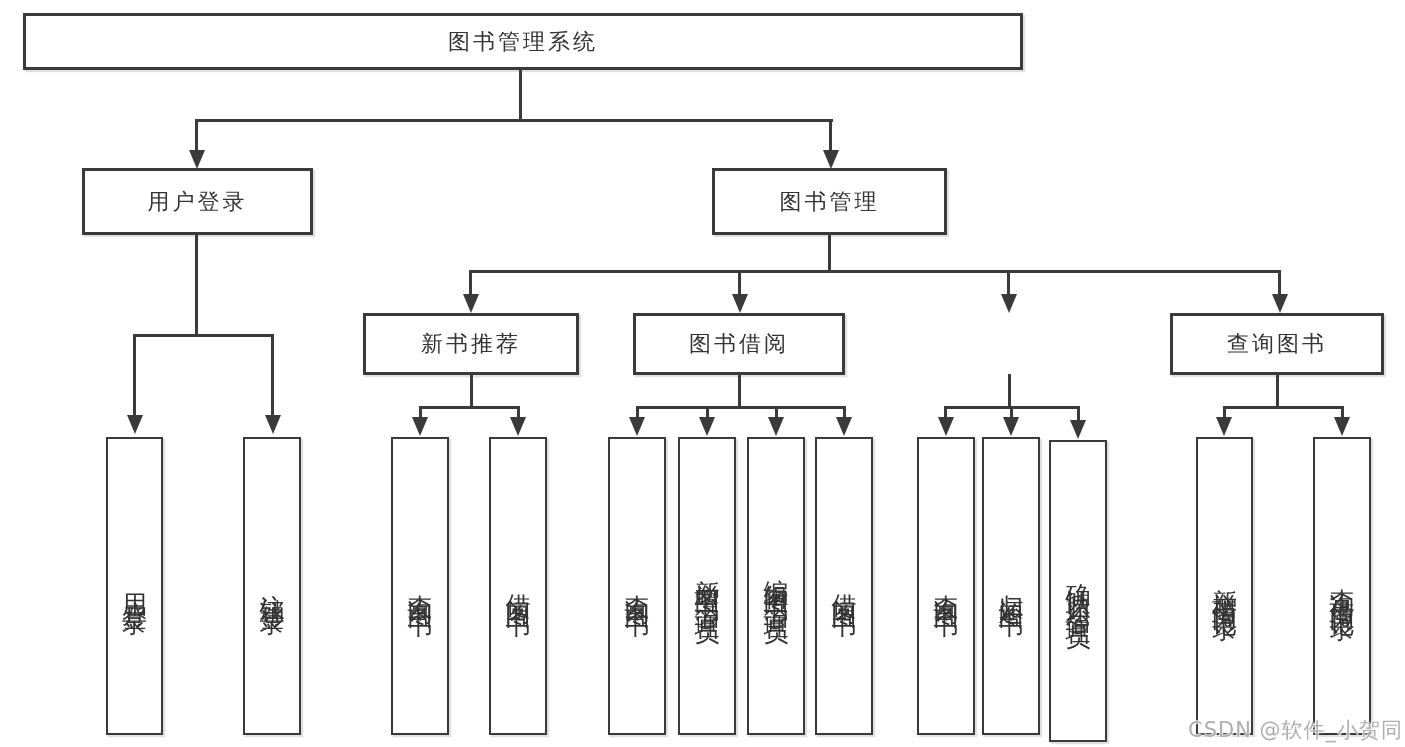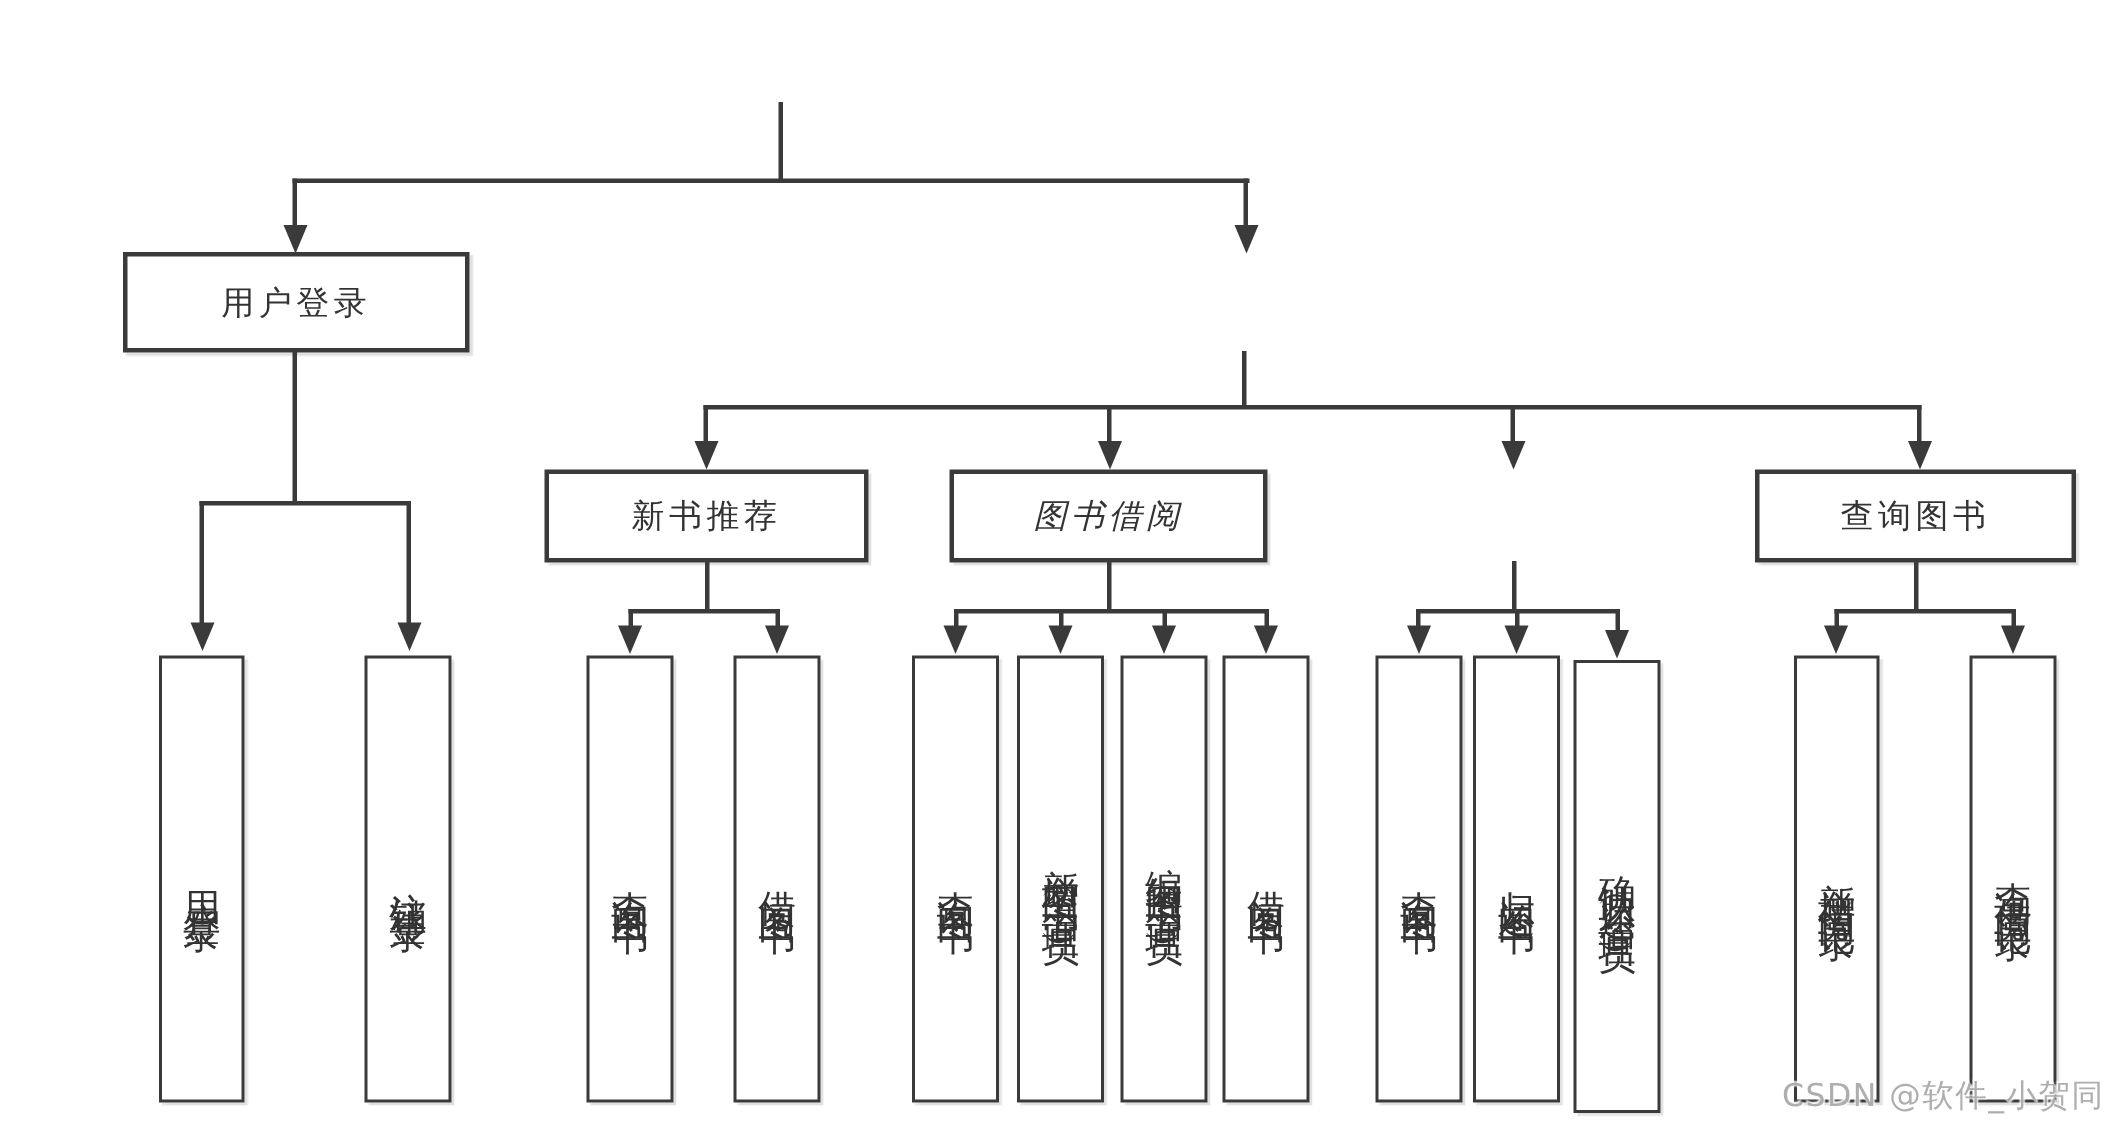--- a/index.html
+++ b/index.html
@@ -31,32 +31,38 @@
     position:absolute;left:1188px;top:716px;z-index:10;
     font-size:21px;letter-spacing:1px;color:#aeaeae;
     text-shadow:1px 1px 1px rgba(255,255,255,0.9),-1px -1px 1px rgba(255,255,255,0.9);
   }
 </style>
 </head>
 <body>
 
 <div id="canvas">
 
+  <div class="box h" style="left:23px;top:13px;width:1000px;height:57px;">
+    <span>图书管理系统</span>
+  </div>
 
   <div>
     <div class="lineV" style="left:519px;top:68px;height:53px;"></div>
     <div class="lineH" style="left:195px;top:119px;width:638px;"></div>
     <div class="lineV" style="left:195px;top:119px;height:33px;"></div>
     <div class="arrow" style="left:189px;top:150px;"></div>
     <div class="lineV" style="left:829px;top:119px;height:33px;"></div>
     <div class="arrow" style="left:823px;top:150px;"></div>
   </div>
 
   <div class="box h" style="left:82px;top:168px;width:231px;height:67px;">
     <span>用户登录</span>
+  </div>
+  <div class="box h" style="left:712px;top:168px;width:235px;height:67px;">
+    <span>图书管理</span>
   </div>
 
   <div>
     <div class="lineV" style="left:195px;top:234px;height:102px;"></div>
     <div class="lineH" style="left:133px;top:334px;width:141px;"></div>
     <div class="lineV" style="left:133px;top:334px;height:83px;"></div>
     <div class="arrow" style="left:127px;top:415px;"></div>
     <div class="lineV" style="left:271px;top:334px;height:83px;"></div>
     <div class="arrow" style="left:265px;top:415px;"></div>
   </div>
@@ -70,21 +76,21 @@
     <div class="arrow" style="left:732px;top:294px;"></div>
     <div class="lineV" style="left:1007px;top:270px;height:26px;"></div>
     <div class="arrow" style="left:1001px;top:294px;"></div>
     <div class="lineV" style="left:1278px;top:270px;height:26px;"></div>
     <div class="arrow" style="left:1272px;top:294px;"></div>
   </div>
 
   <div class="box h" style="left:363px;top:313px;width:216px;height:62px;text-align:center;">
     <span>新书推荐</span>
   </div>
-  <div class="box h" style="left:633px;top:313px;width:212px;height:62px;font-style:italic;">
+  <div class="box h" style="left:633px;top:313px;width:212px;height:62px;">
     <span>图书借阅</span>
   </div>
   <div class="box h" style="left:1170px;top:313px;width:214px;height:62px;">
     <span>查询图书</span>
   </div>
 
   <div>
     <div class="lineV" style="left:470px;top:374px;height:34px;"></div>
     <div class="lineH" style="left:419px;top:406px;width:101px;"></div>
     <div class="lineV" style="left:419px;top:406px;height:13px;"></div>

